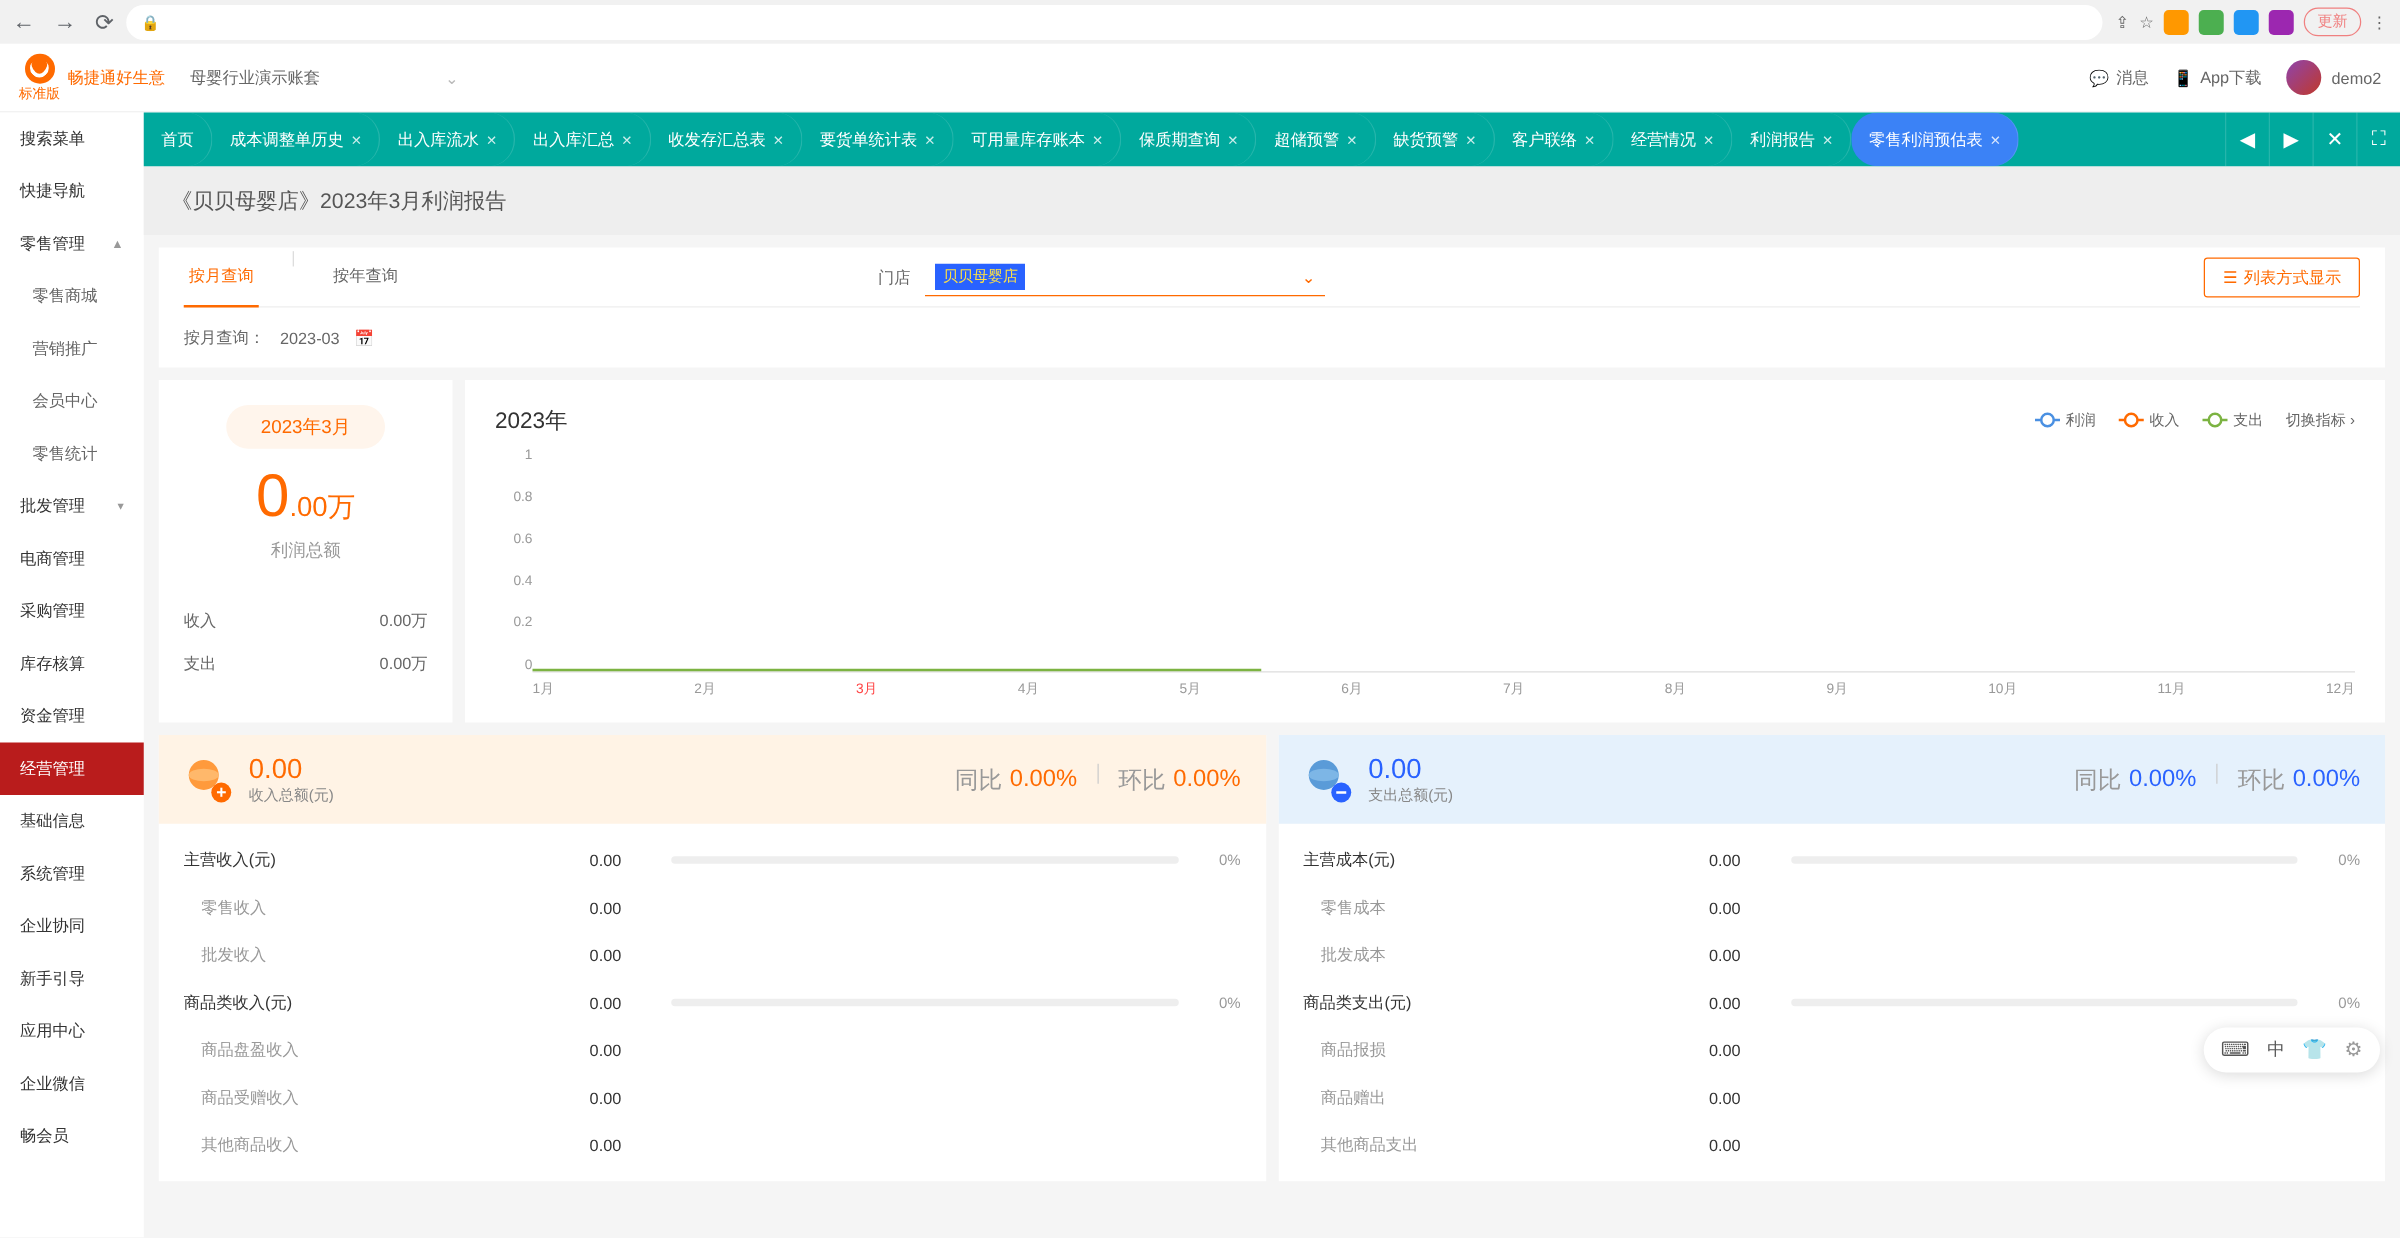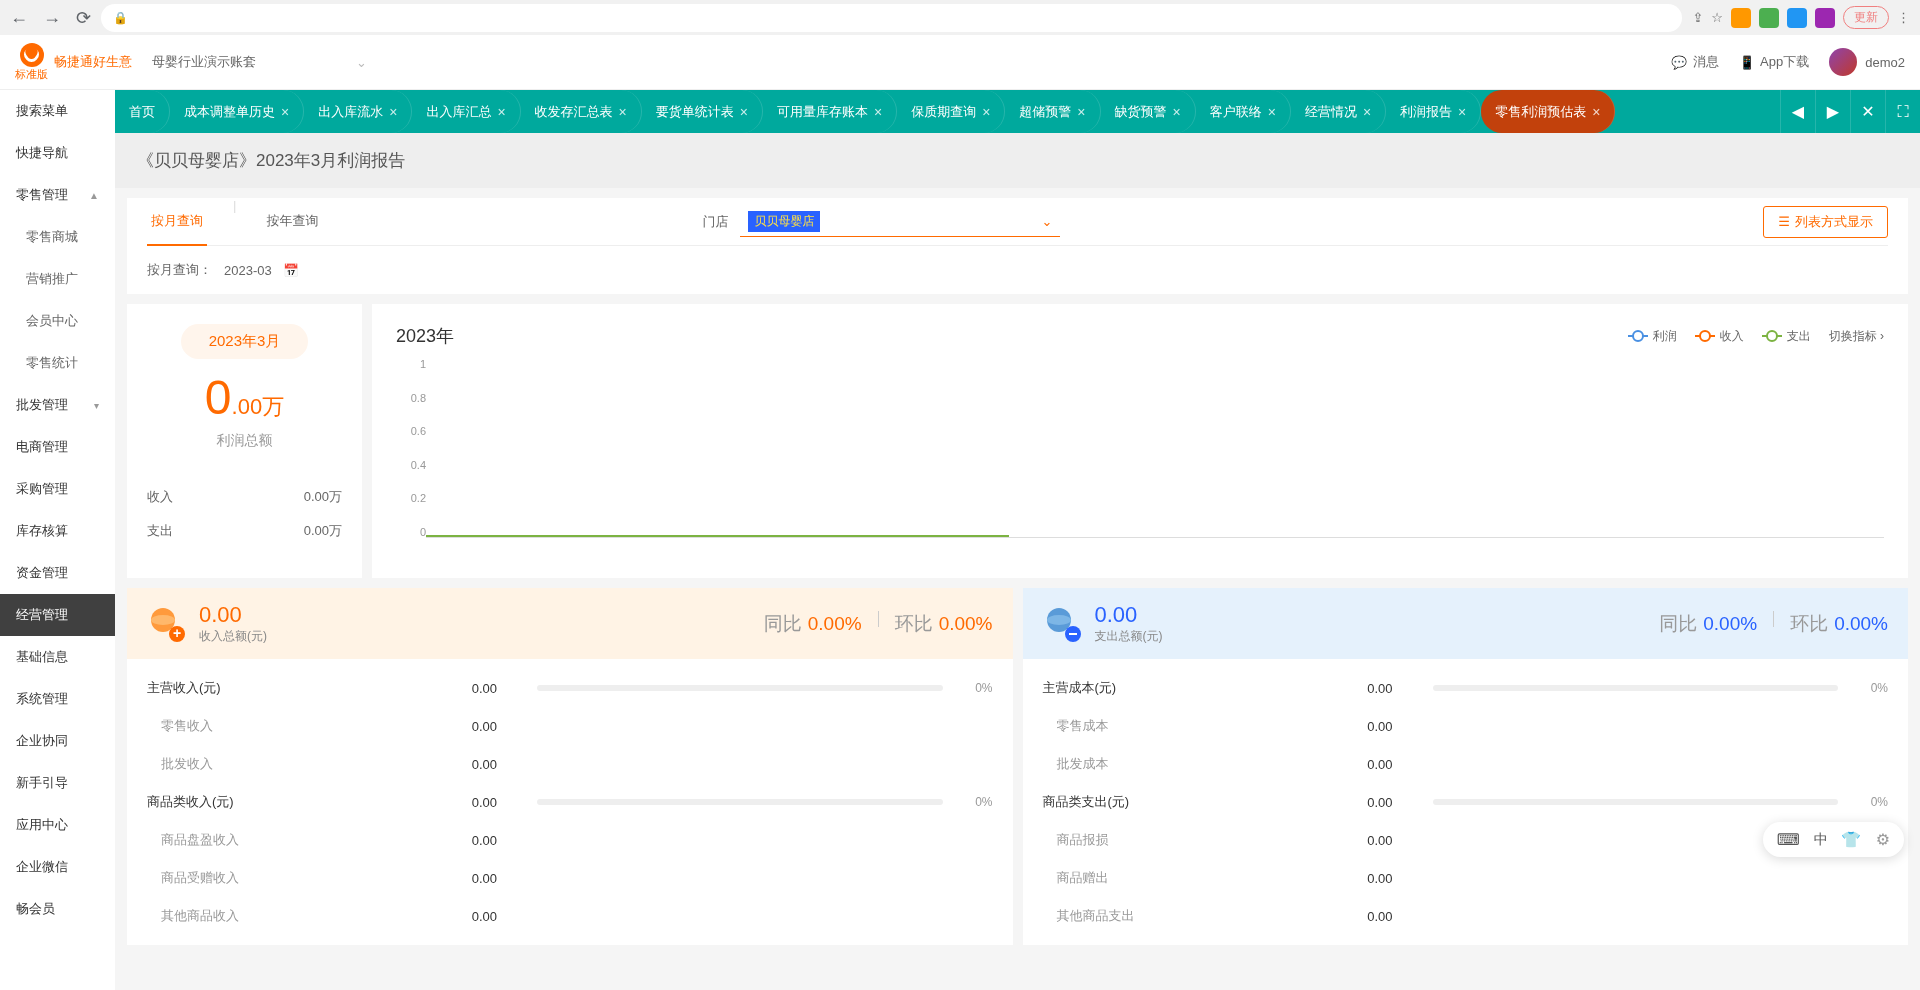--- a/index.html
+++ b/index.html
@@ -17,25 +17,25 @@
 .logo-sub { color: #ff6a00; font-size: 11px; }
 .tenant-select { display: flex; align-items: center; gap: 100px; color: #666; font-size: 13px; cursor: pointer; }
 .header-right { margin-left: auto; display: flex; align-items: center; gap: 20px; color: #666; }
 .header-item { display: flex; align-items: center; gap: 5px; cursor: pointer; font-size: 13px; }
 .avatar { width: 28px; height: 28px; border-radius: 50%; background: linear-gradient(135deg, #8e44ad, #c0392b); }
 .user-info { display: flex; align-items: center; gap: 8px; }
 .layout { display: flex; }
 .sidebar { width: 115px; background: #fff; min-height: calc(100vh - 90px); }
 .side-item { padding: 12px 16px; font-size: 13px; color: #333; cursor: pointer; display: flex; align-items: center; justify-content: space-between; }
 .side-item.sub { padding-left: 26px; color: #666; }
-.side-item.active { background: #404040; color: #fff; }
+.side-item.active { background: #b91c1c; color: #fff; }
 .main { flex: 1; display: flex; flex-direction: column; }
 .tab-bar { background: #00a99d; height: 43px; display: flex; align-items: center; position: relative; }
 .tab { color: #fff; padding: 0 14px; height: 100%; display: flex; align-items: center; gap: 6px; font-size: 13px; cursor: pointer; border-right: 1px solid rgba(255,255,255,0.15); white-space: nowrap; border-radius: 21px; }
-.tab.active { background: #c2410c; }
+.tab.active { background: #3b82f6; }
 .tab-close { font-size: 14px; opacity: 0.8; }
 .tab-controls { margin-left: auto; display: flex; align-items: center; height: 100%; }
 .tab-ctrl { width: 35px; height: 100%; display: flex; align-items: center; justify-content: center; color: #fff; cursor: pointer; border-left: 1px solid rgba(255,255,255,0.15); font-size: 16px; }
 .page-title-bar { background: #eeeeee; padding: 16px 22px; font-size: 17px; color: #555; font-weight: 500; }
 .filter-bar { background: #fff; margin: 10px 12px 0; padding: 0 20px; }
 .filter-top { display: flex; align-items: center; height: 48px; border-bottom: 1px solid #eee; }
 .filter-tabs { display: flex; gap: 20px; }
 .filter-tab { color: #666; padding: 14px 4px; cursor: pointer; font-size: 13px; }
 .filter-tab.active { color: #ff6a00; border-bottom: 2px solid #ff6a00; }
 .filter-sep { color: #ddd; margin: 0 6px; }
@@ -353,20 +353,34 @@
               <span>0.8</span>
               <span>0.6</span>
               <span>0.4</span>
               <span>0.2</span>
               <span>0</span>
             </div>
           <div class="chart-plot">
             <div class="zero-line"></div>
             <div class="green-line"></div>
           </div>
+          <div class="x-axis" id="xaxis">
+              <span class="x-tick">1月</span>
+              <span class="x-tick">2月</span>
+              <span class="x-tick active">3月</span>
+              <span class="x-tick">4月</span>
+              <span class="x-tick">5月</span>
+              <span class="x-tick">6月</span>
+              <span class="x-tick">7月</span>
+              <span class="x-tick">8月</span>
+              <span class="x-tick">9月</span>
+              <span class="x-tick">10月</span>
+              <span class="x-tick">11月</span>
+              <span class="x-tick">12月</span>
+            </div>
         </div>
       </div>
     </div>
 
     <div class="panels">
       <div class="panel">
         <div class="panel-head income">
           <svg class="panel-icon" viewBox="0 0 40 40">
               <circle cx="16" cy="16" r="12" fill="#ff9a3c"></circle>
               <ellipse cx="16" cy="16" rx="12" ry="5" fill="#ffb86b"></ellipse>

